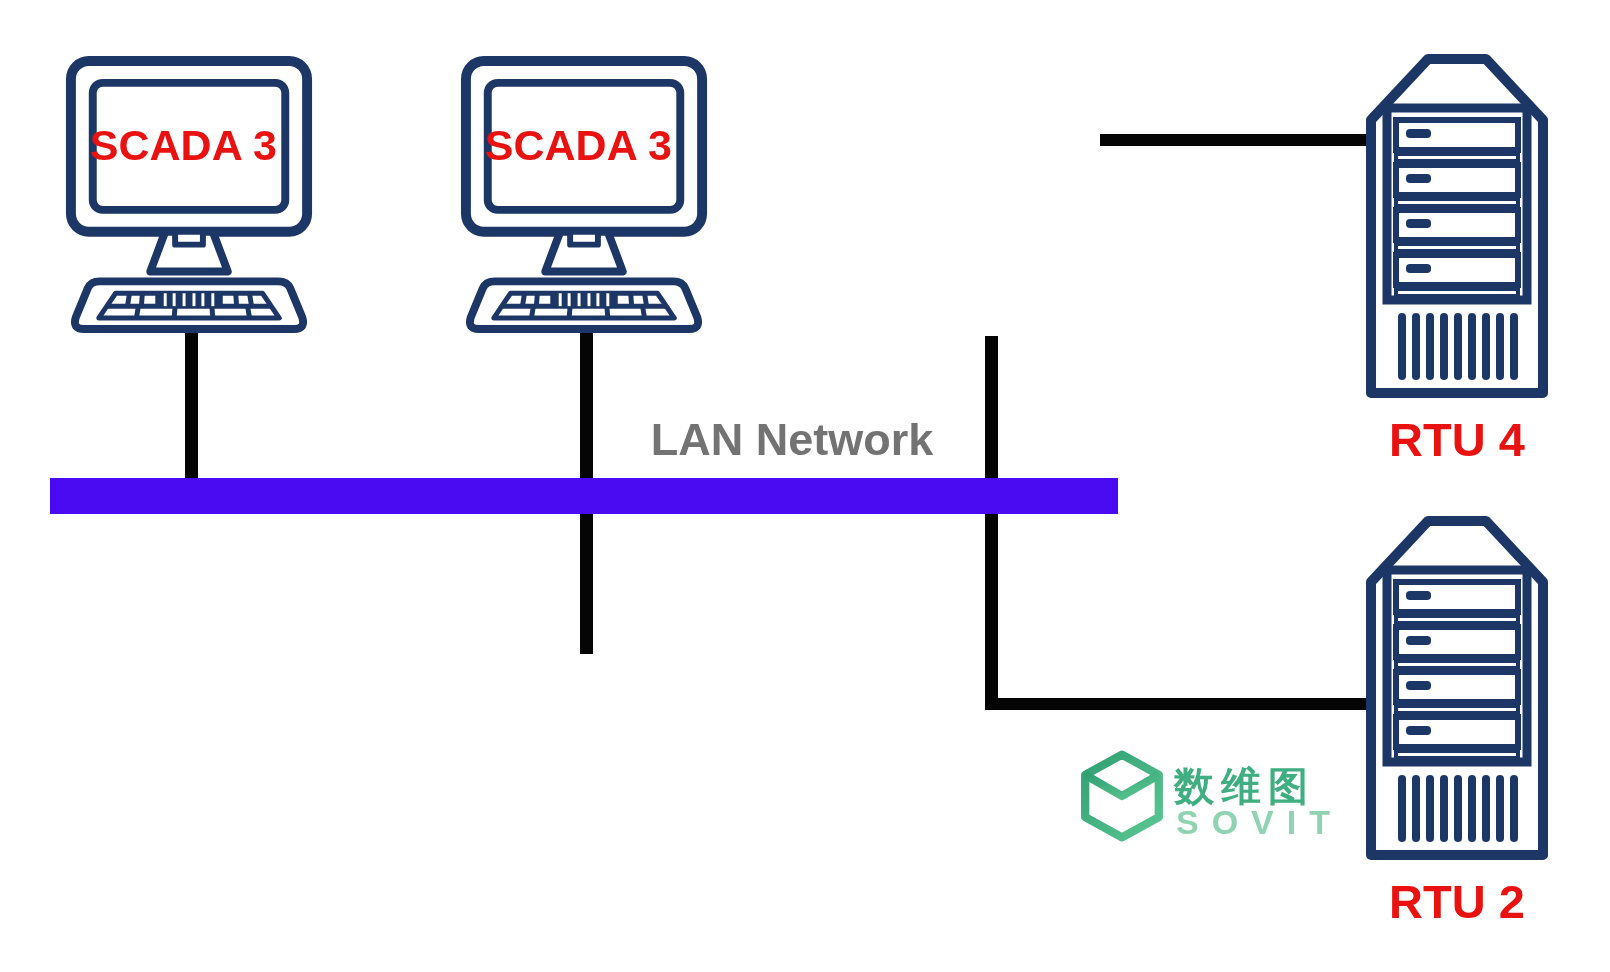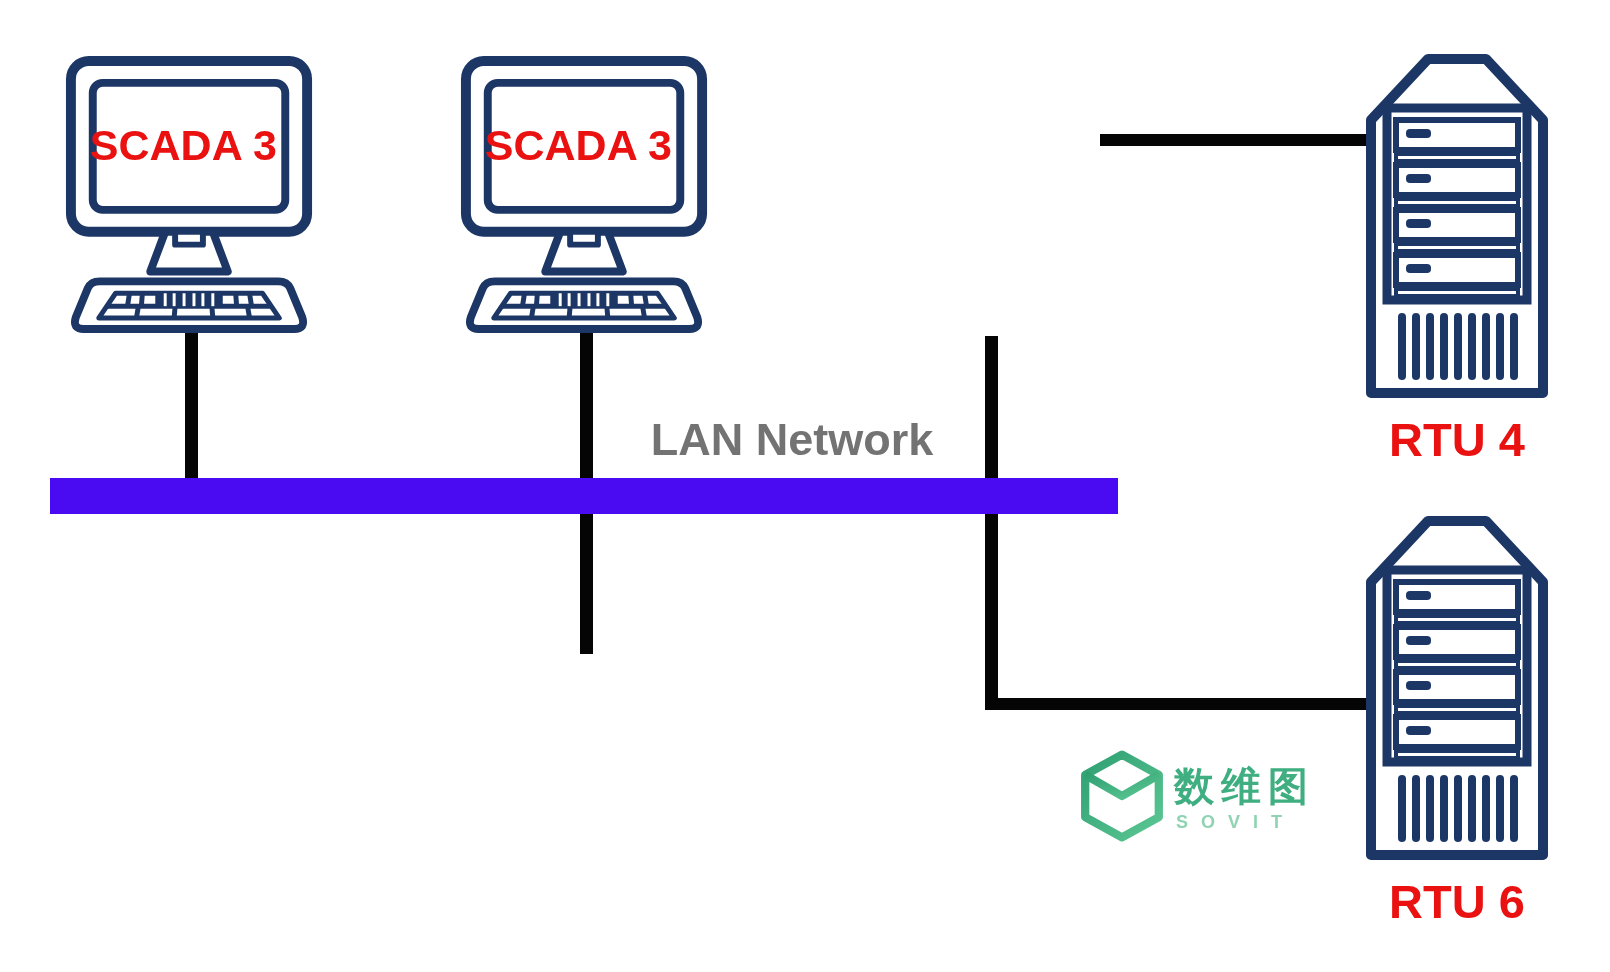--- a/index.html
+++ b/index.html
@@ -53,21 +53,21 @@
   
   .watermark { position: absolute; left: 1048px; top: 742px; width: 260px; height: 110px; }
   .wm-cube { position: absolute; left: 28px; top: 8px; }
   .wm-cn {
     position: absolute; left: 126px; top: 22px;
     color: #3fae80; font-size: 40px; font-weight: bold;
     letter-spacing: 7px; line-height: 44px; white-space: nowrap; text-align: center;
   }
   .wm-en {
     position: absolute; left: 128px; top: 66px;
-    color: #8fd3b3; font-size: 18px; font-weight: bold;
+    color: #8fd3b3; font-size: 34px; font-weight: bold;
     letter-spacing: 13px; line-height: 28px; white-space: nowrap;
   }
 </style>
 </head>
 <body>
 
 <svg width="0" height="0" style="position:absolute" aria-hidden="true">
   <defs>
     <linearGradient id="cubeGrad" x1="0" y1="0" x2="1" y2="1">
       <stop offset="0" stop-color="#2f9f72"></stop>
@@ -179,21 +179,21 @@
     <svg width="190" height="352" viewBox="0 0 190 352">
         <use href="#sym-server"></use>
       </svg>
     <div class="server-label">RTU 4</div>
   </div>
 
   <div class="node" style="left:1362px; top:512px; width:190px; height:352px;">
     <svg width="190" height="352" viewBox="0 0 190 352">
         <use href="#sym-server"></use>
       </svg>
-    <div class="server-label">RTU 6</div>
+    <div class="server-label">RTU 2</div>
   </div>
 
   <div class="watermark">
     <svg class="wm-cube" width="92" height="92" viewBox="0 0 100 100">
         <use href="#sym-cube"></use>
       </svg>
     <div class="wm-cn">数维图</div>
     <div class="wm-en">SOVIT</div>
   </div>
 

